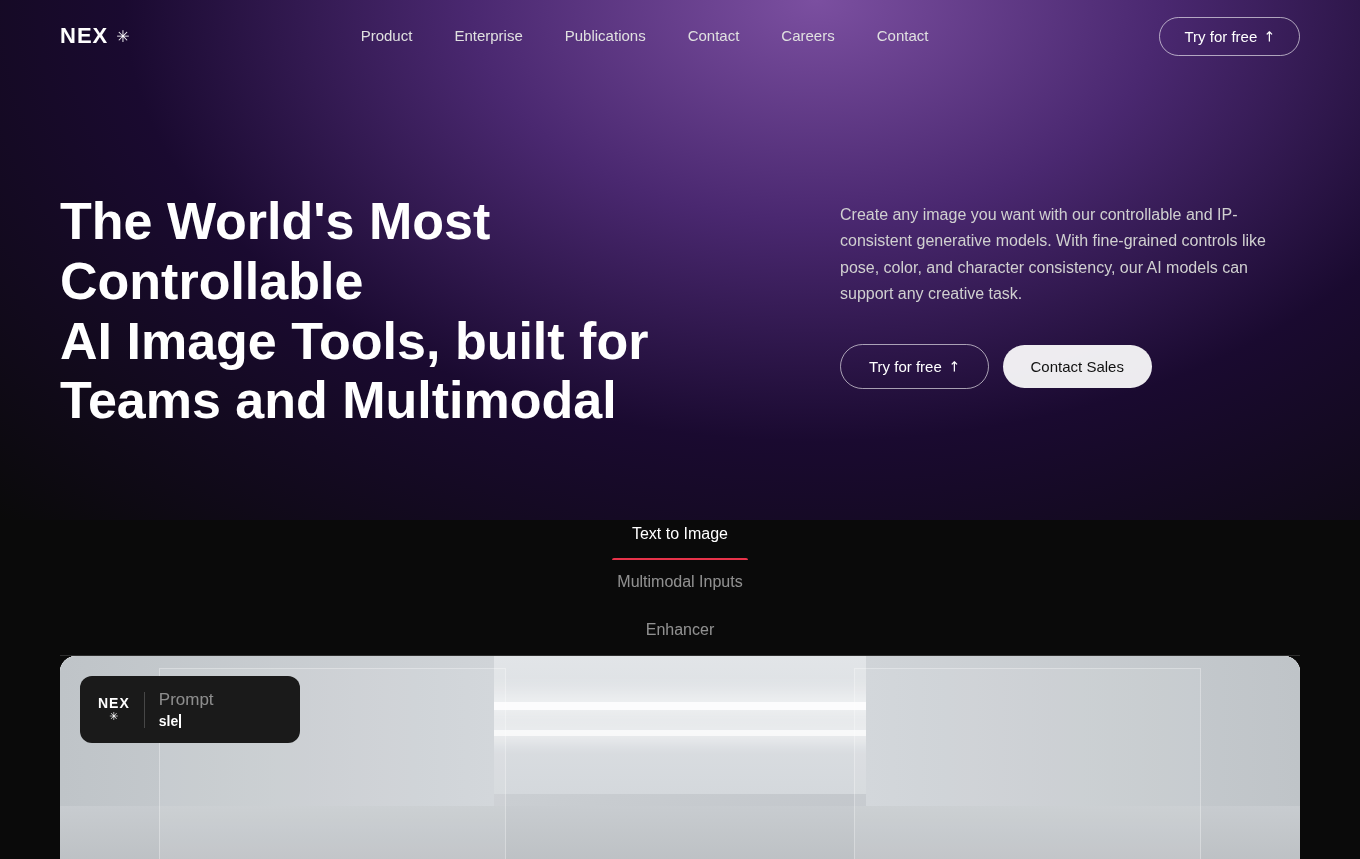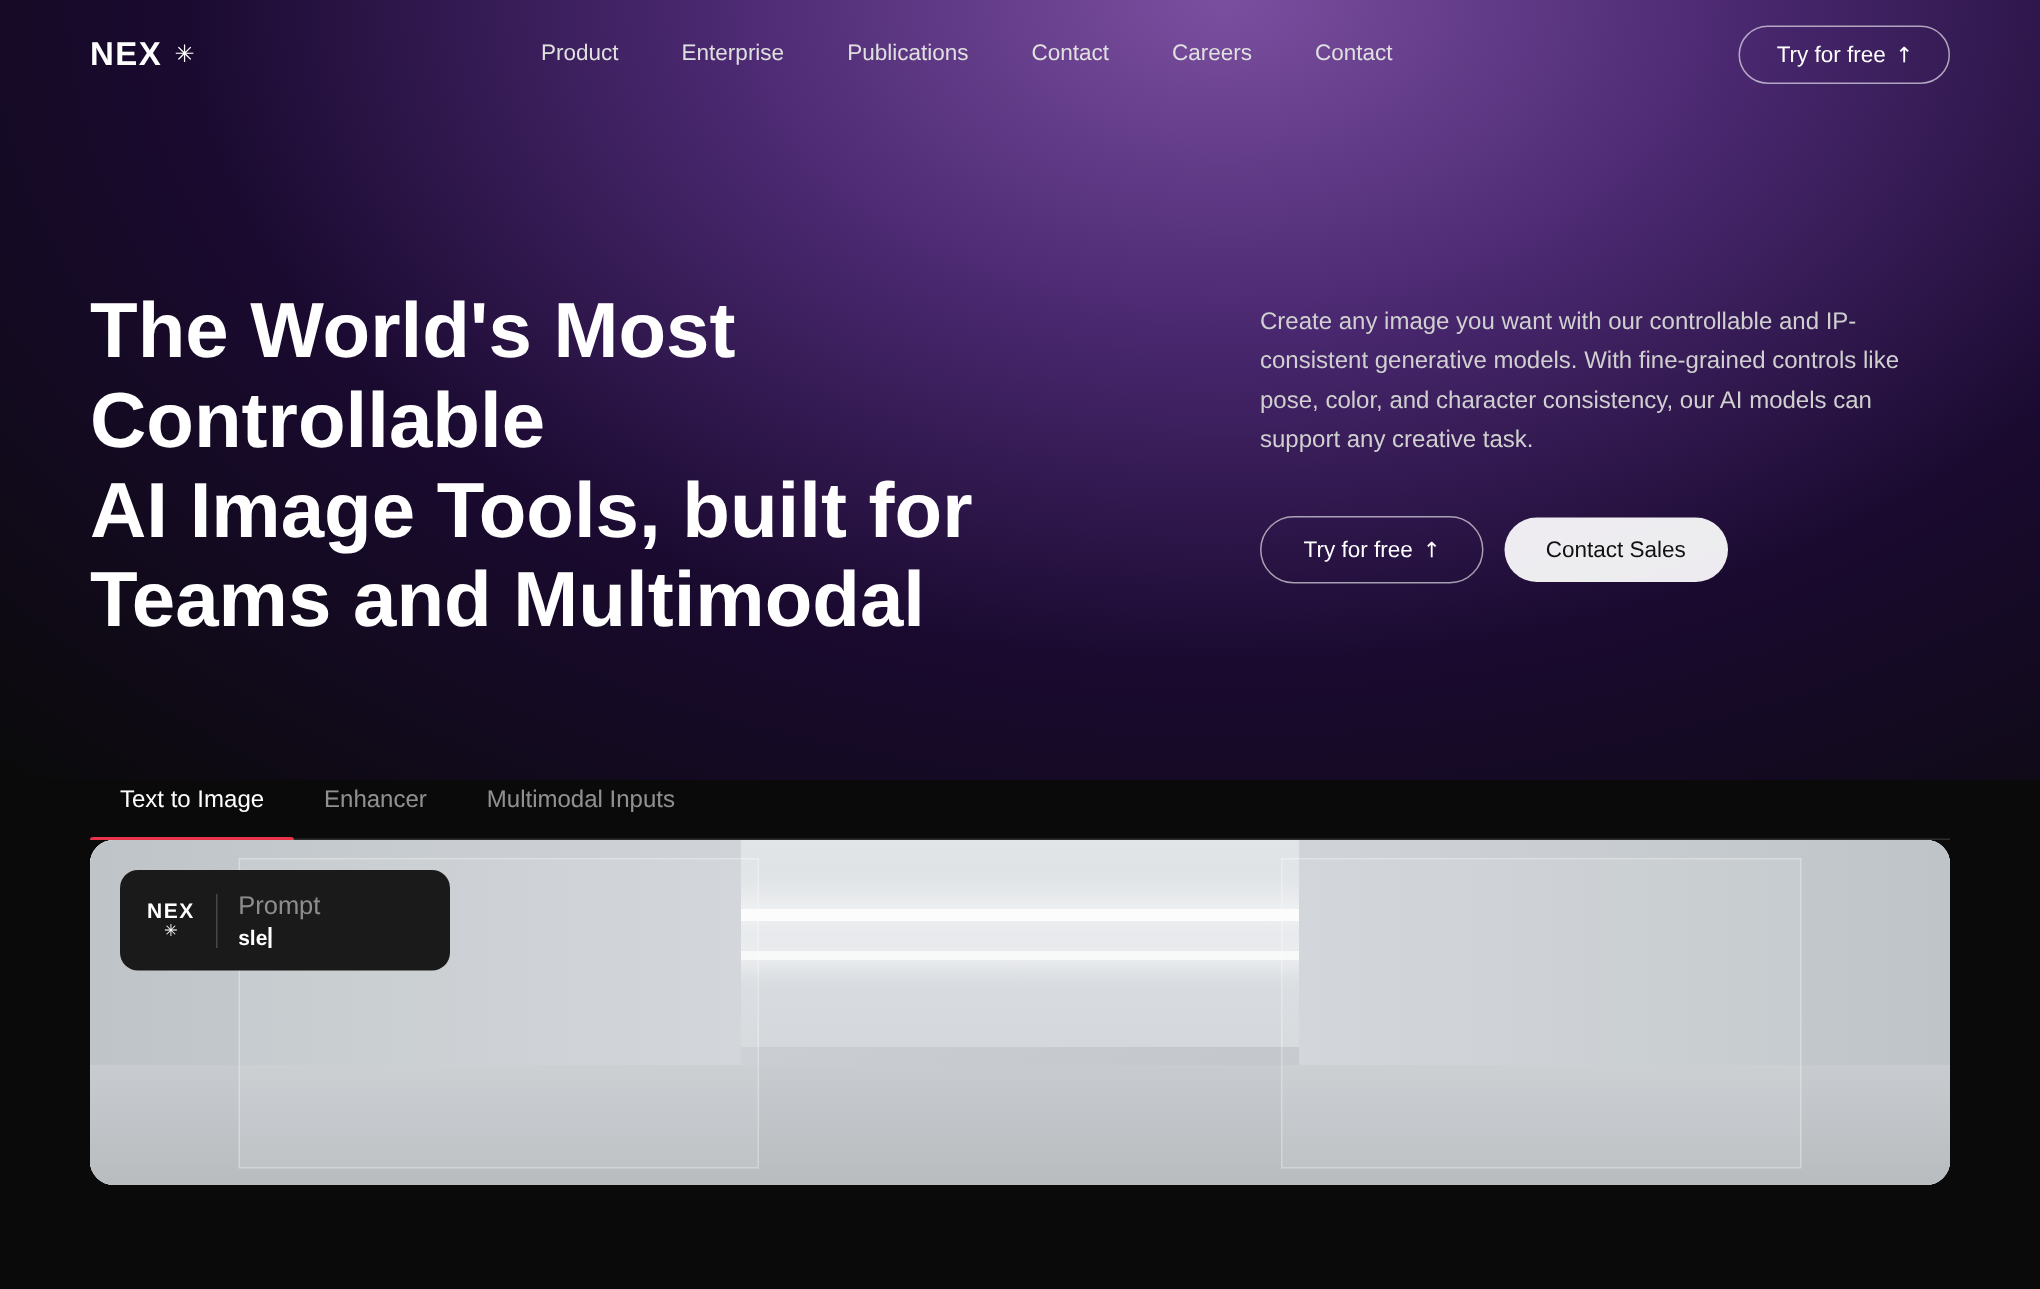--- a/index.html
+++ b/index.html
@@ -144,20 +144,21 @@
       padding: 0 60px;
       margin-top: 20px;
     }
 
     .tabs-list {
       display: flex;
       align-items: center;
       gap: 0;
       border-bottom: 1px solid rgba(255,255,255,0.15);
       margin-bottom: 0;
+      flex-direction: column;
     }
 
     .tab-item {
       padding: 14px 20px 16px;
       font-size: 16px;
       color: rgba(255,255,255,0.55);
       cursor: pointer;
       position: relative;
       white-space: nowrap;
       background: none;
@@ -423,22 +424,22 @@
         <span class="arrow-icon">↗</span>
       </button>
       <button class="btn-secondary">Contact Sales</button>
     </div>
   </div>
 </section>
 
 <div class="tabs-section">
   <div class="tabs-list">
     <button class="tab-item active">Text to Image</button>
+    <button class="tab-item">Multimodal Inputs</button>
     <button class="tab-item">Enhancer</button>
-    <button class="tab-item">Multimodal Inputs</button>
   </div>
 </div>
 
 <div class="image-preview-container">
   <div class="preview-image">
     <div class="room-scene">
       <div class="room-ceiling"></div>
       <div class="room-light-strip"></div>
       <div class="room-light-strip-2"></div>
       <div class="room-wall-left"></div>

